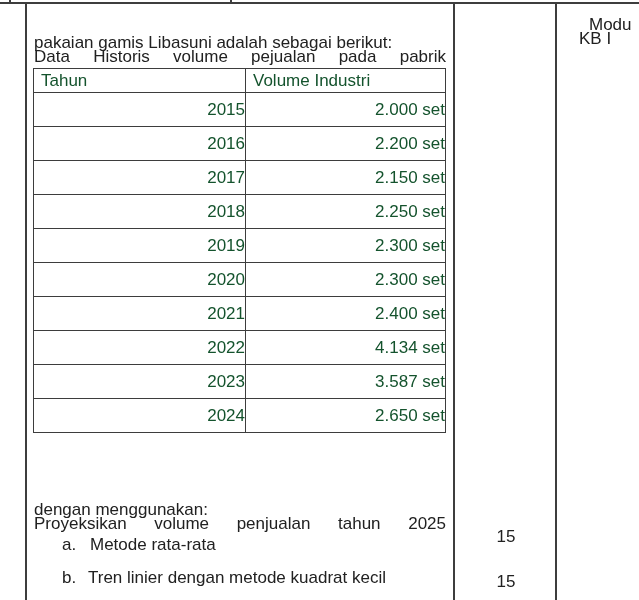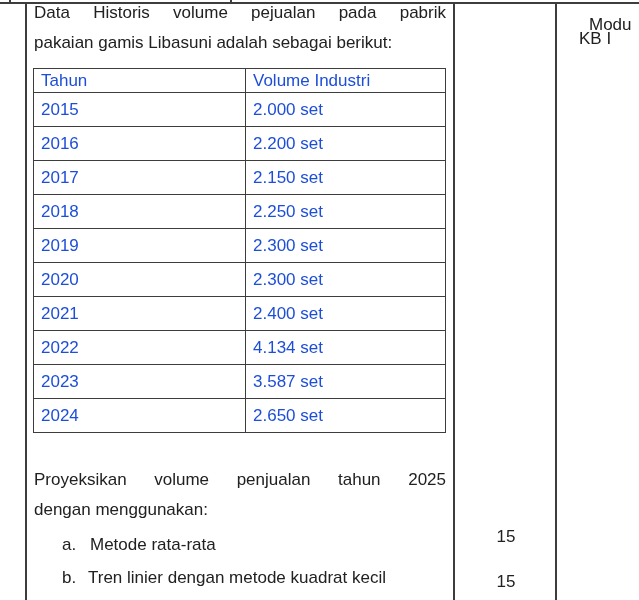--- a/index.html
+++ b/index.html
@@ -50,20 +50,21 @@
   .line {
     position: absolute;
     left: 34px;
     width: 412px;
     line-height: 20px;
     white-space: normal;
   }
   .justify {
     text-align: justify;
     text-align-last: justify;
+    margin-top: 44px;
   }
   .marker {
     position: absolute;
     left: 62px;
     line-height: 20px;
   }
   .item-label {
     position: absolute;
     left: 90px;
     line-height: 20px;
@@ -90,24 +91,24 @@
     border-collapse: collapse;
     table-layout: fixed;
   }
   table.history th,
   table.history td {
     border: 1.5px solid #3d3d3d;
     font-weight: normal;
     text-align: left;
     padding: 0 0 0 7px;
     font-size: 17px;
-    color: #1d4ed8;
+    color: #14532d;
   }
   table.history th { height: 23px; }
-  table.history td { height: 33px; }
+  table.history td { height: 33px; text-align: right; }
   .col-year { width: 204px; }
 </style>
 </head>
 <body>
 
 <div class="page">
 
   <div class="hline"></div>
   <div class="stub stub-a"></div>
   <div class="stub stub-b"></div>

